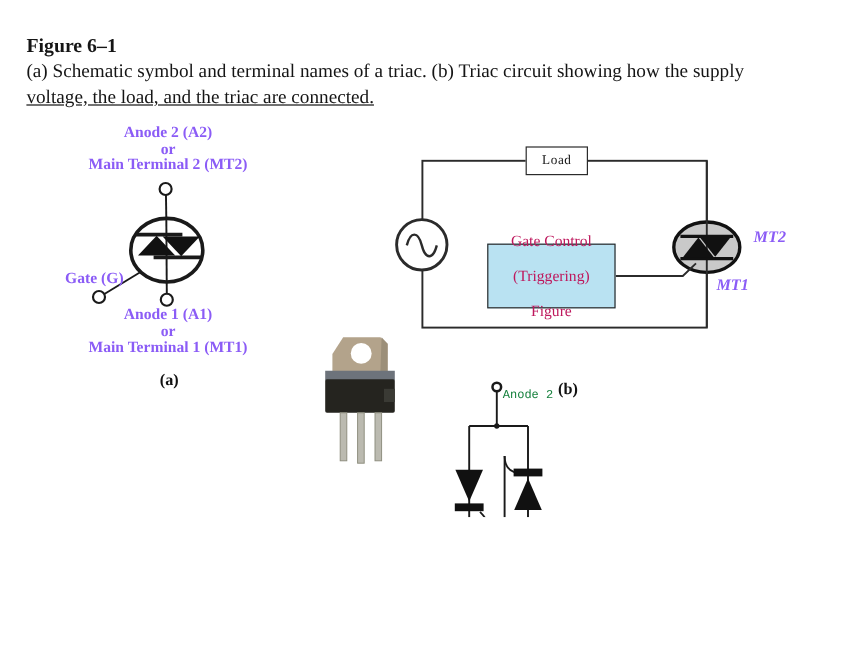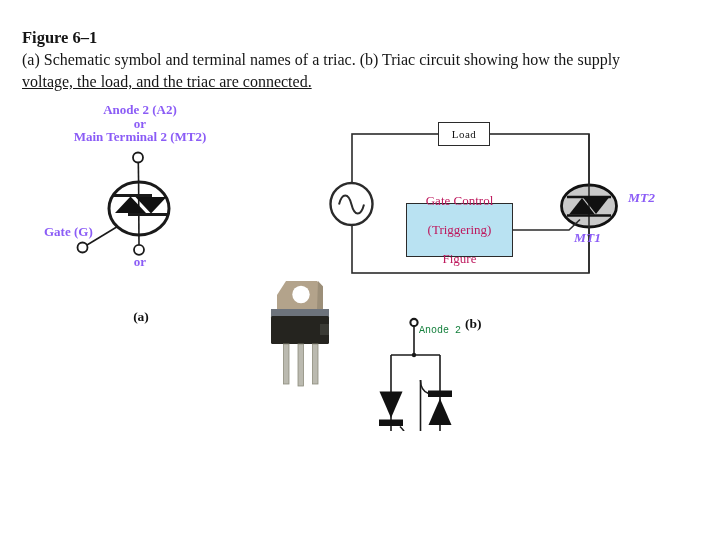--- a/index.html
+++ b/index.html
@@ -9,35 +9,35 @@
   }
   .abs{position:absolute;}
   .txt{white-space:nowrap;}
   
   .fig-title{left:22px;top:28px;font-size:16.5px;font-weight:bold;}
   .cap1{left:22px;top:51px;font-size:16px;text-align:right;}
   .cap2{left:22px;top:73px;font-size:16px;text-decoration:underline;}
   
   .cyan{color:#8b5cf6;font-weight:bold;}
   .lbl-a-top{left:36px;top:103px;width:208px;text-align:center;font-size:13px;line-height:13.5px;}
-  .lbl-gate-a{left:44px;top:224px;width:59px;text-align:left;font-size:13px;}
+  .lbl-gate-a{left:44px;top:224px;width:59px;text-align:right;font-size:13px;}
   .lbl-a-bot{left:36px;top:255px;width:208px;text-align:center;font-size:13px;line-height:13.5px;}
   .lbl-parta{left:126px;top:309px;width:30px;text-align:center;font-size:13.5px;font-weight:bold;color:#111;}
   .lbl-supply{left:258px;top:184px;width:80px;text-align:center;font-size:13.5px;line-height:15.5px;}
   
   .load-box{left:438px;top:122px;width:52px;height:24px;background:#fff;border:1.6px solid #2b2b2b;
     box-sizing:border-box;display:flex;align-items:center;justify-content:center;
     font-size:11px;letter-spacing:.5px;z-index:2;}
   
   .gate-box{left:406px;top:203px;width:107px;height:54px;background:#B9E2F2;border:1.6px solid #2b2b2b;
     box-sizing:border-box;display:flex;flex-direction:column;align-items:center;justify-content:center;
     font-size:13px;line-height:16px;color:#be185d;z-index:2;gap:13px;}
   .mt{font-size:13.5px;font-style:italic;}
   .mt2{left:628px;top:162px;margin-top:28px;}
-  .mt1{left:574px;top:230px;}
+  .mt1{left:597px;top:230px;}
   .lbl-partb{left:465px;top:316px;font-size:13.5px;font-weight:bold;color:#111;}
   
   .eq-lbl{font-family:Liberation Mono, monospace;font-size:10px;color:#15803d;}
   .eq-anode2{left:419px;top:325px;}
   .eq-gate{left:339px;top:453px;}
   .eq-anode1{left:419px;top:504px;}
   .footer-cap{left:190px;top:488px;font-size:15.5px;}
   .page-num{left:646px;top:493px;font-size:15px;}
   svg.art{position:absolute;left:0;top:0;z-index:1;}
   .layer{position:absolute;left:0;top:0;width:720px;height:540px;z-index:2;pointer-events:none;}
@@ -126,21 +126,23 @@
     <div class="abs txt cap1">(a) Schematic symbol and terminal names of a triac. (b) Triac circuit showing how the supply</div>
     <div class="abs txt cap2">voltage, the load, and the triac are connected.</div>
 
     <div class="abs cyan lbl-a-top">
       <div>Anode 2 (A2)</div>
       <div>or</div>
       <div>Main Terminal 2 (MT2)</div>
     </div>
     <div class="abs txt cyan lbl-gate-a">Gate (G)</div>
     <div class="abs cyan lbl-a-bot">
+      <div>Anode 1 (A1)</div>
       <div>or</div>
+      <div>Main Terminal 1 (MT1)</div>
     </div>
     <div class="abs lbl-parta">(a)</div>
 
     <div class="abs load-box">
       <span class="txt">Load</span>
     </div>
     <div class="abs gate-box">
       <span class="txt">Gate Control</span>
       <span class="txt">(Triggering)</span>
       <span class="txt">Figure</span>

